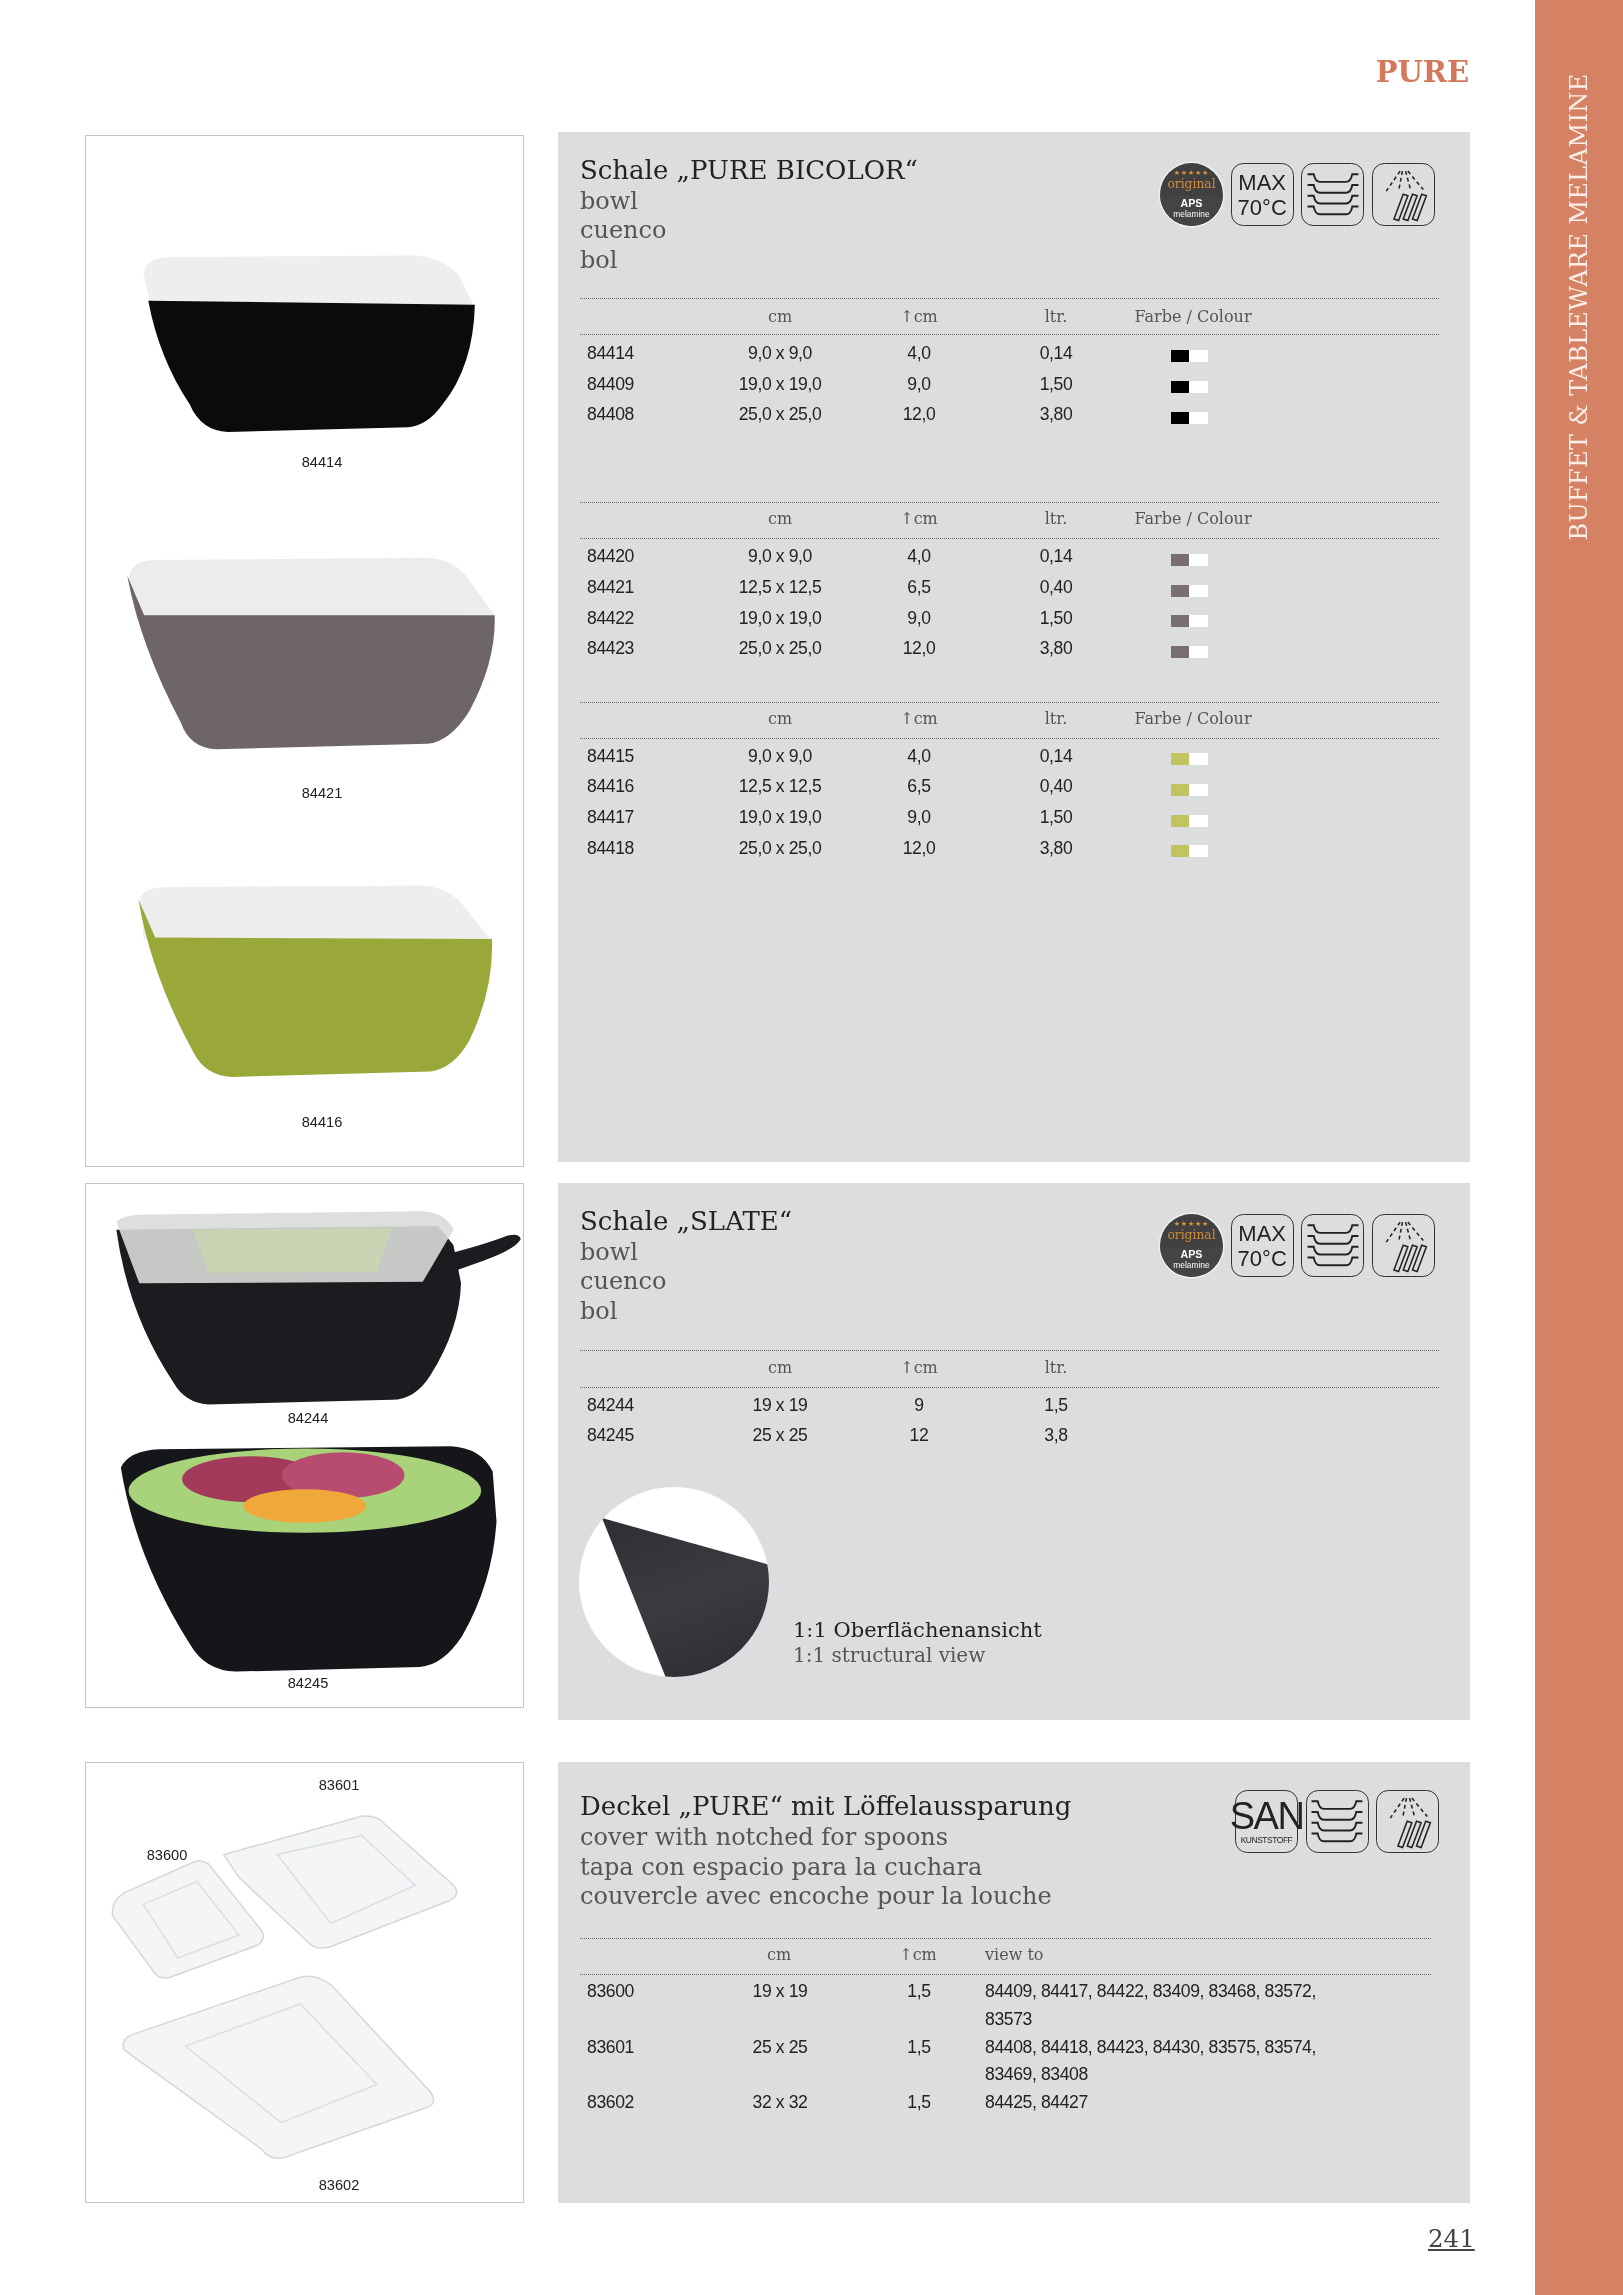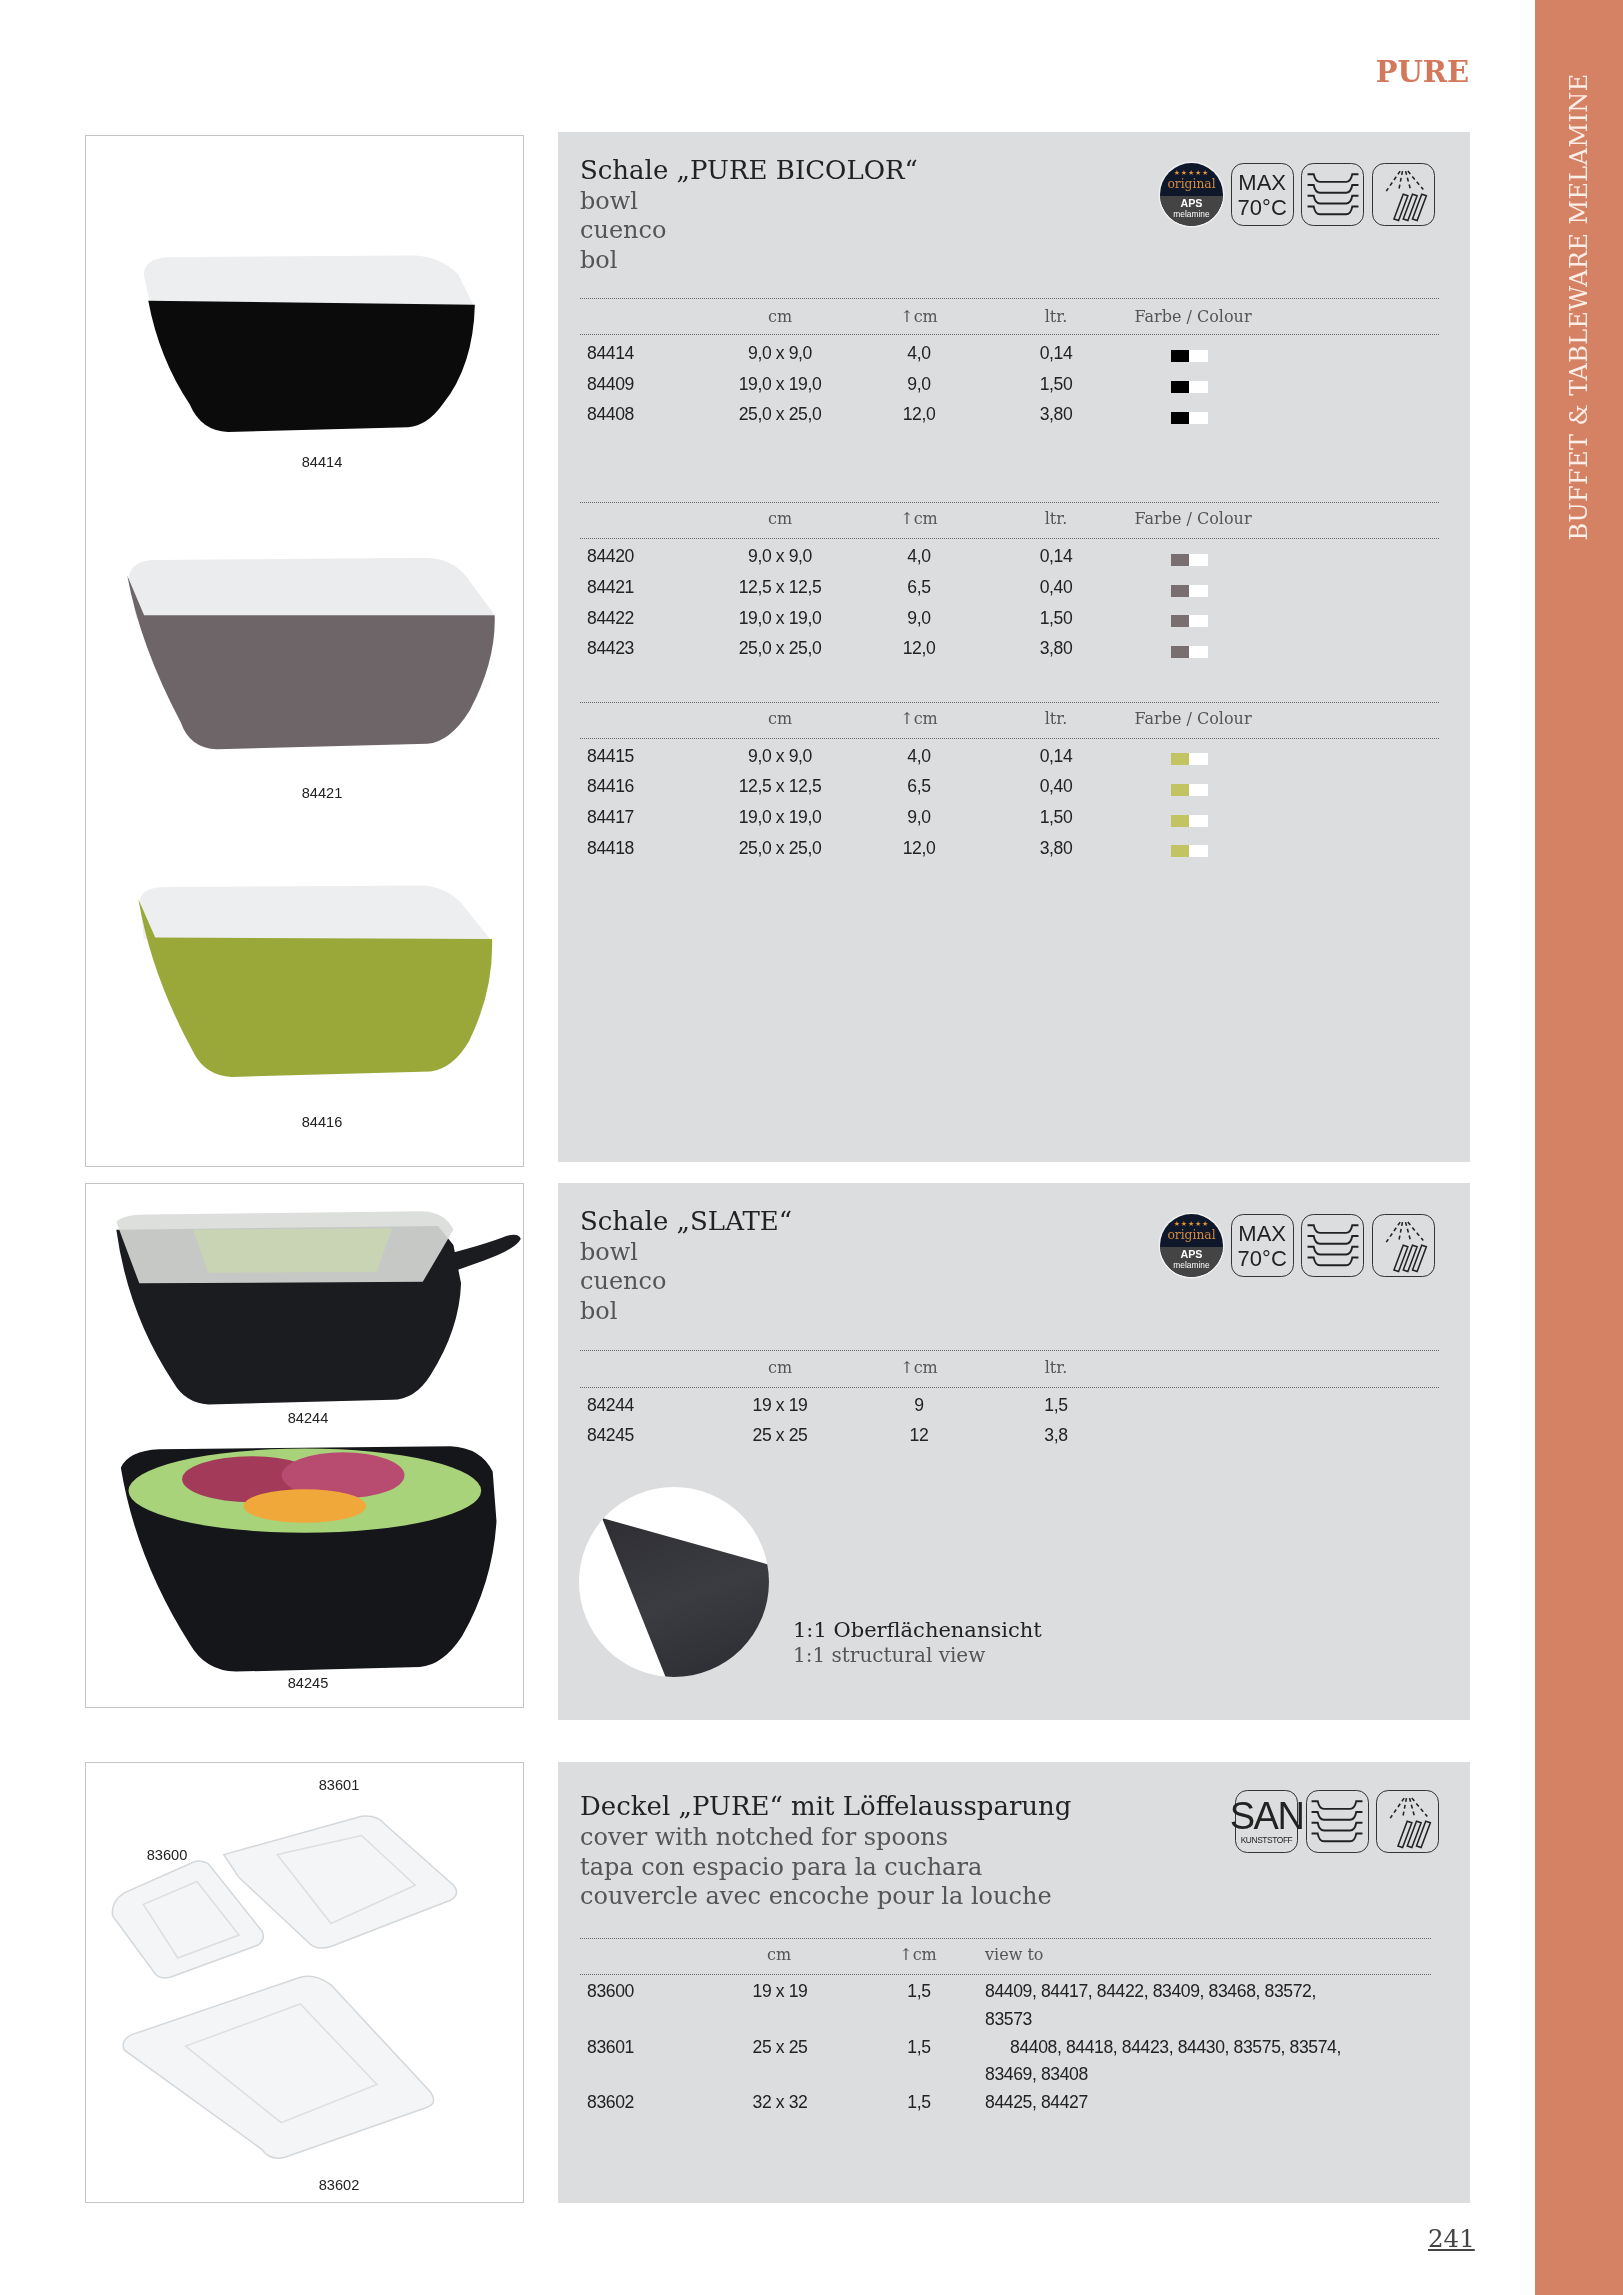--- a/index.html
+++ b/index.html
@@ -44,21 +44,21 @@
   .icons { position:absolute; display:flex; gap:7.7px; align-items:center; }
   .ico {
     width:63px; height:63px; border:1.9px solid #333; border-radius:12.3px; box-sizing:border-box;
     display:flex; flex-direction:column; align-items:center; justify-content:center;
     background:transparent;
   }
   .ico-max span { font-size:22px; line-height:25px; color:#222; }
   .ico-san .big { font-size:38px; line-height:37px; letter-spacing:-1.5px; color:#222; }
   .ico-san .small { font-size:8.4px; color:#222; letter-spacing:-0.4px; }
   .aps {
-    width:63px; height:63px; border-radius:50%; background:#0f172a; overflow:hidden; position:relative;
+    width:63px; height:63px; border-radius:50%; background:#404040; overflow:hidden; position:relative;
     box-shadow:0 0 0 1.5px #f0f0f0;
   }
   .aps .top { position:absolute; top:0; left:0; right:0; height:34px; text-align:center; }
   .aps .stars { color:#e0953a; font-size:7px; letter-spacing:0.8px; padding-top:6.1px; line-height:7.7px; }
   .aps .orig { color:#d18a3f; font-family:"DejaVu Serif", serif; font-size:12.3px; line-height:15.3px; }
   .aps .bot { position:absolute; bottom:0; left:0; right:0; height:30px; background:#444; color:#fff; text-align:center; border-radius:0 0 31px 31px; }
   .aps .bot .a { font-weight:bold; font-size:10.7px; line-height:11.5px; padding-top:2.3px; }
   .aps .bot .m { font-size:8.4px; line-height:9.2px; }
   .dotline { position:absolute; left:22px; height:0; border-top:1.5px dotted #666; }
   .hdr { position:absolute; font-family:"DejaVu Serif", serif; font-size:16px; color:#555; white-space:nowrap; }
@@ -446,21 +446,21 @@
     <div class="cell" style="left:29px;top:219px">83600</div>
     <div class="cell c-center" style="left:222px;top:219px">19 x 19</div>
     <div class="cell c-center" style="left:361px;top:219px">1,5</div>
     <div class="cell" style="left:427px;top:219px">84409, 84417, 84422, 83409, 83468, 83572,</div>
     <div class="cell" style="left:427px;top:247px">83573</div>
   </div>
   <div>
     <div class="cell" style="left:29px;top:275px">83601</div>
     <div class="cell c-center" style="left:222px;top:275px">25 x 25</div>
     <div class="cell c-center" style="left:361px;top:275px">1,5</div>
-    <div class="cell" style="left:452px;top:275px">84408, 84418, 84423, 84430, 83575, 83574,</div>
+    <div class="cell" style="left:427px;top:275px">84408, 84418, 84423, 84430, 83575, 83574,</div>
     <div class="cell" style="left:427px;top:302px">83469, 83408</div>
   </div>
   <div>
     <div class="cell" style="left:29px;top:330px">83602</div>
     <div class="cell c-center" style="left:222px;top:330px">32 x 32</div>
     <div class="cell c-center" style="left:361px;top:330px">1,5</div>
     <div class="cell" style="left:427px;top:330px">84425, 84427</div>
   </div>
 </div>
 

